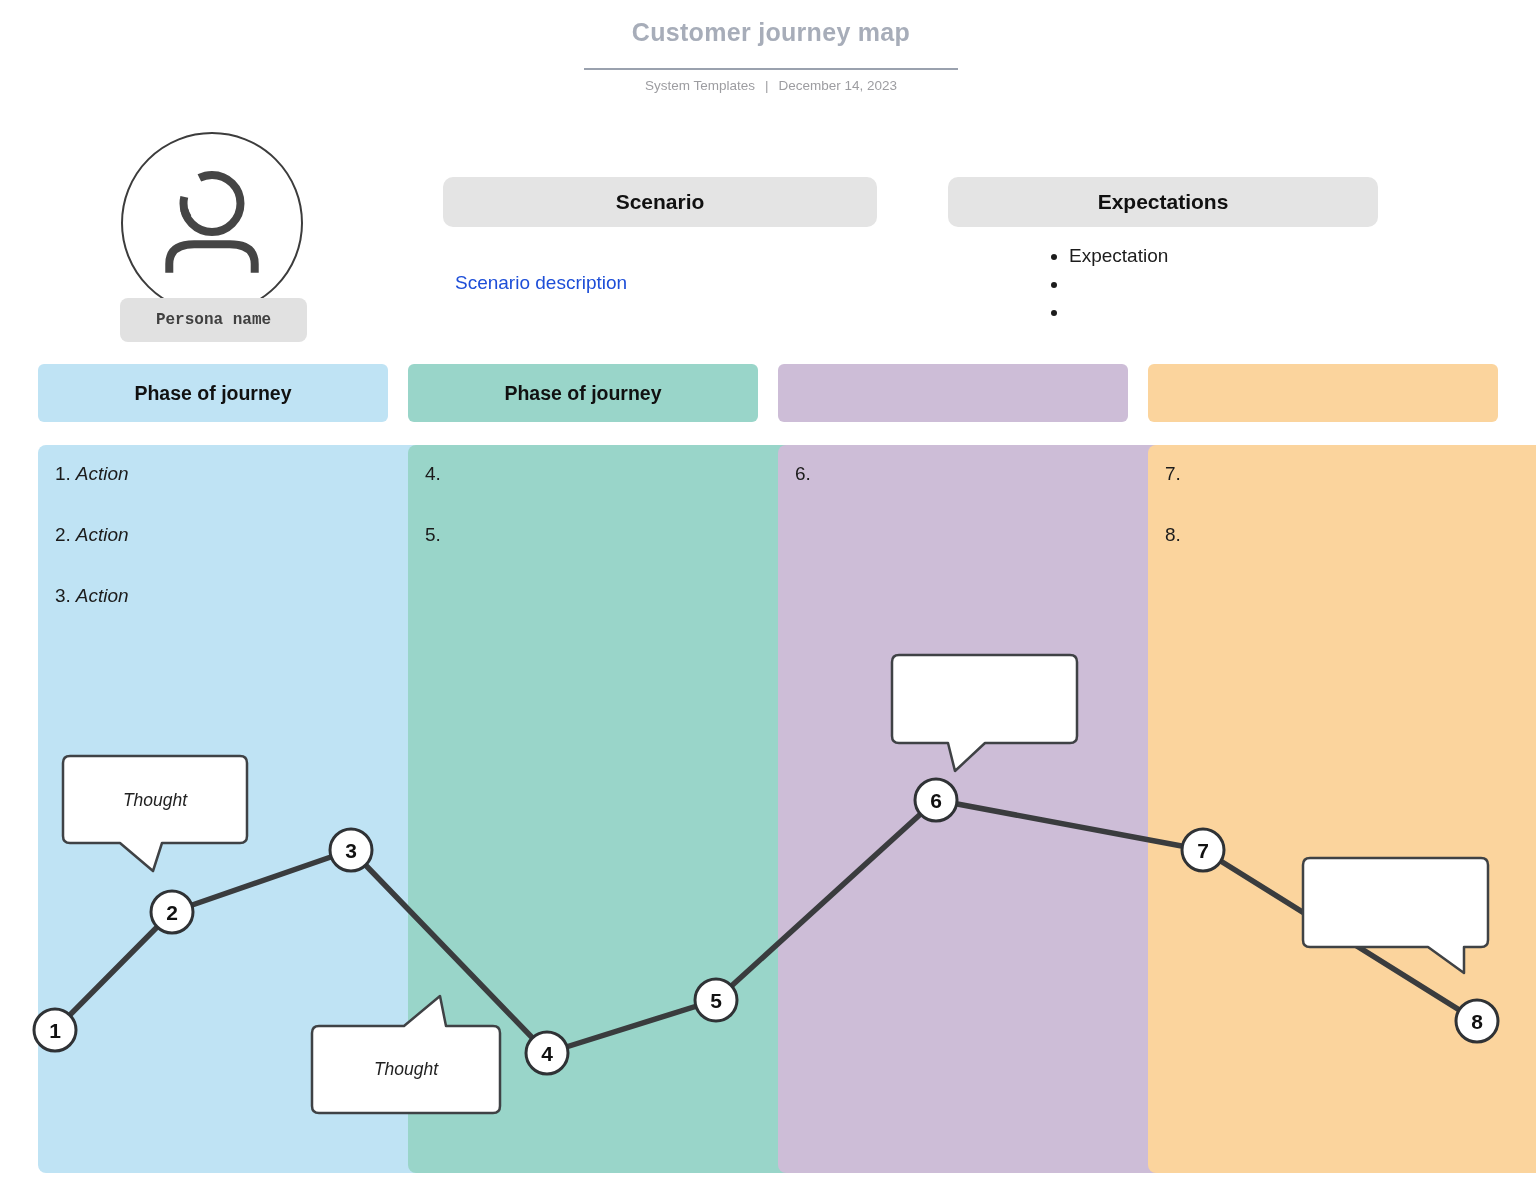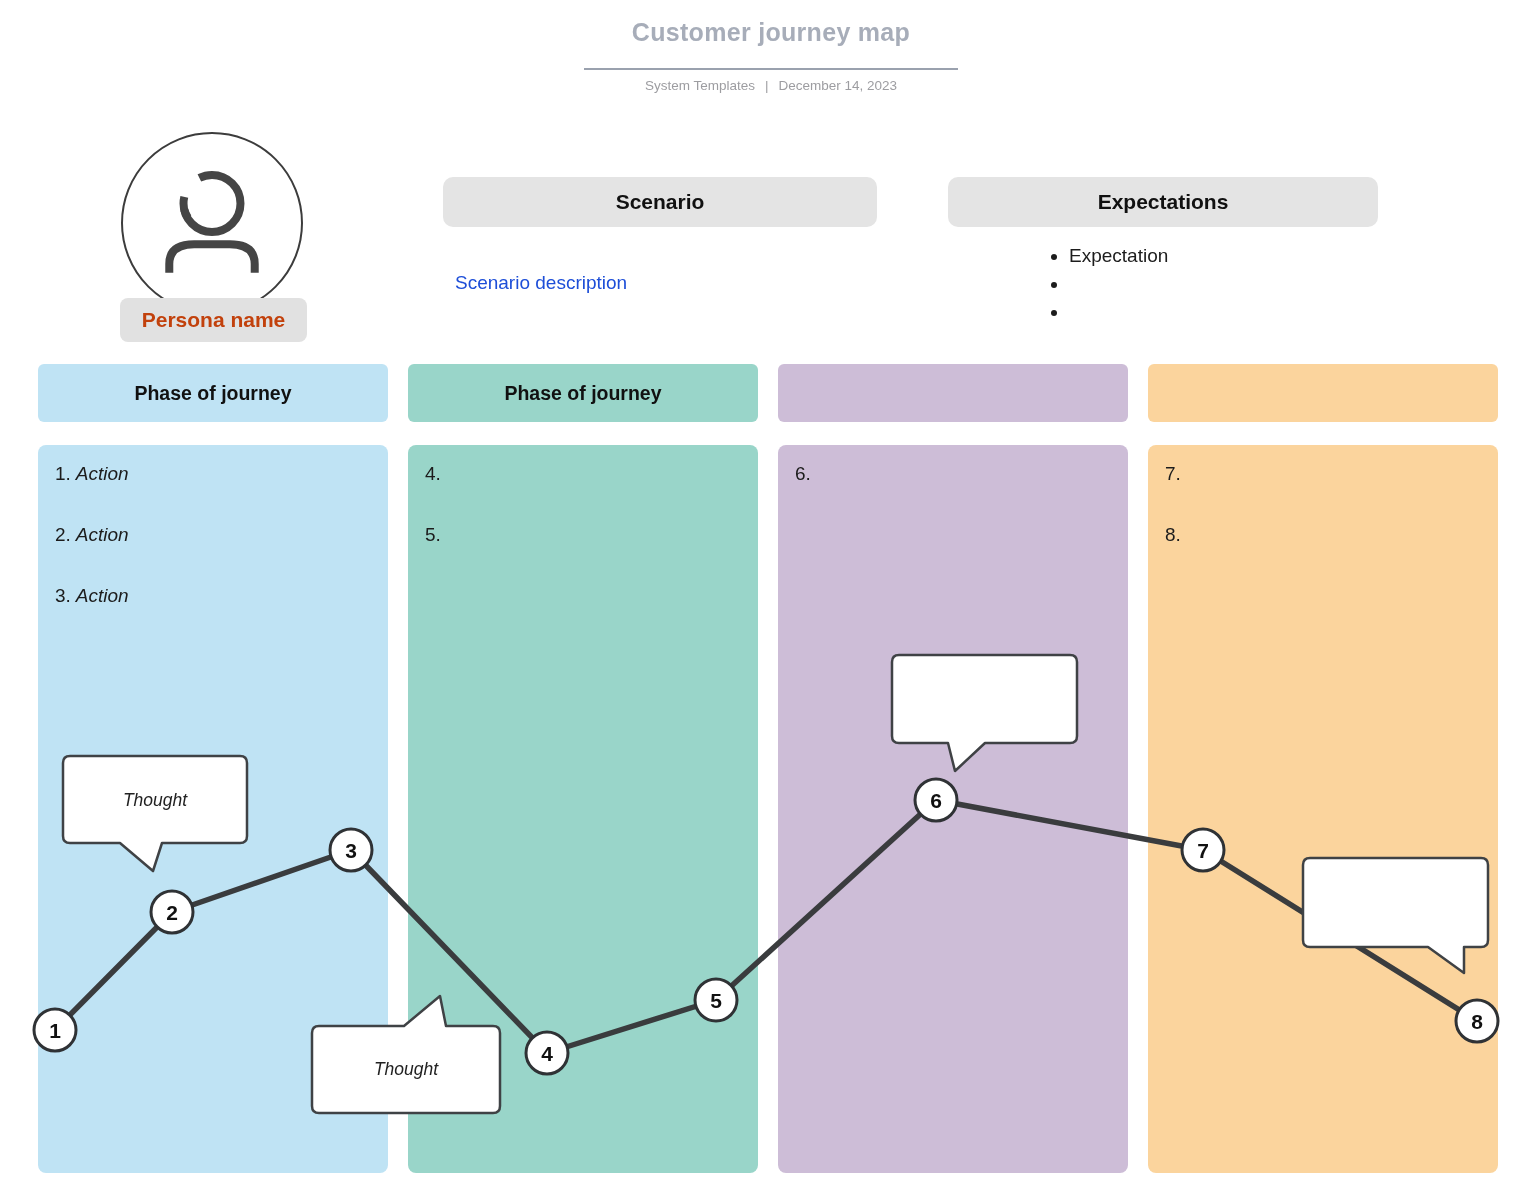--- a/index.html
+++ b/index.html
@@ -12,38 +12,38 @@
                padding-bottom:21px; border-bottom:2px solid #9aa1ae; }
   .doc-meta { margin-top:8px; font-size:13.5px; color:#9d9da1; }
   .doc-meta span { margin:0 5px; }
 
   
   .persona-circle { position:absolute; left:121px; top:132px; width:182px; height:182px;
                     border:2px solid #3c3c3c; border-radius:50%; background:#fff; box-sizing:border-box; }
   .persona-circle svg { position:absolute; left:0; top:0; }
   .persona-label { position:absolute; left:120px; top:298px; width:187px; height:44px;
                    background:#e1e1e1; border-radius:8px; display:flex; align-items:center;
-                   justify-content:center; font-size:21px; font-weight:bold; color:#c2410c; }
+                   justify-content:center; font-size:16px; font-weight:bold; color:#404040;font-family:Liberation Mono, monospace; }
 
   
   .section-header { position:absolute; top:177px; height:50px; background:#e4e4e4; border-radius:10px;
                     display:flex; align-items:center; justify-content:center;
                     font-size:21px; font-weight:bold; color:#111; }
   .hdr-scenario { left:443px; width:434px; }
   .hdr-expectations { left:948px; width:430px; }
   .scenario-desc { position:absolute; left:455px; top:272px; font-size:19px; color:#1d4ed8; }
   .expectations-list { position:absolute; left:1046px; top:244px; }
   .expectations-list ul { margin:1px; padding-left:22px;text-align:right; }
   .expectations-list li { font-size:19px; color:#1c1c1c; height:28px; line-height:21px; }
 
   
   .col-header { position:absolute; top:364px; width:350px; height:58px; border-radius:6px;
                 display:flex; align-items:center; justify-content:center;
                 font-size:19.5px; font-weight:bold; color:#111; }
-  .col-body { position:absolute; top:445px; width:350px; height:728px; border-radius:8px; }
+  .col-body { position:absolute; top:445px; width:350px; height:728px; border-radius:8px;padding-left:48px; }
   .col-item { position:absolute; left:17px; font-size:19px; color:#1c1c1c; white-space:nowrap; }
   .col-item .label { font-style:italic; margin-left:5px; }
   .it0 { top:18px; } .it1 { top:79px; } .it2 { top:140px; }
 
   
   .journey-svg { position:absolute; left:0; top:0; width:1536px; height:1204px; }
   .bubble-path { fill:#ffffff; stroke:#3f4245; stroke-width:2.5; stroke-linejoin:round; }
   .bubble-text { font-size:17.5px; font-style:italic; fill:#222; text-anchor:middle; }
   .pt-circle { fill:#ffffff; stroke:#2f3235; stroke-width:3; }
   .pt-num { font-size:21px; font-weight:bold; fill:#111; text-anchor:middle; }

